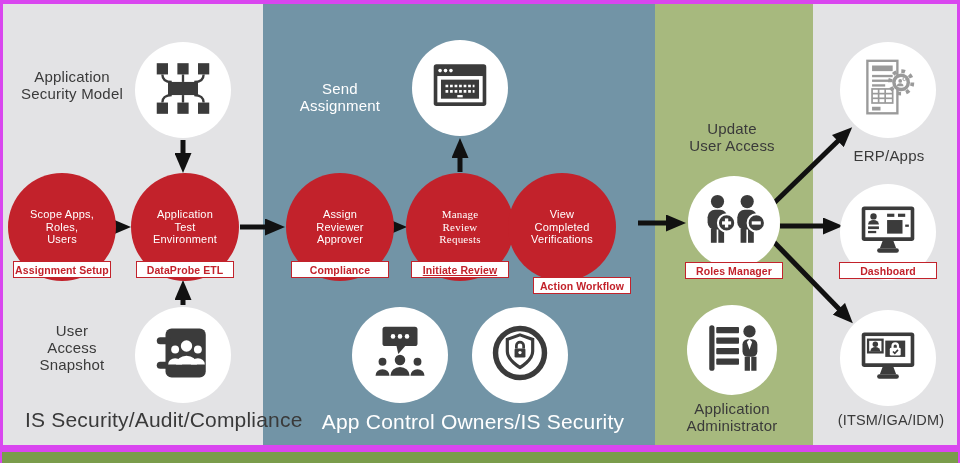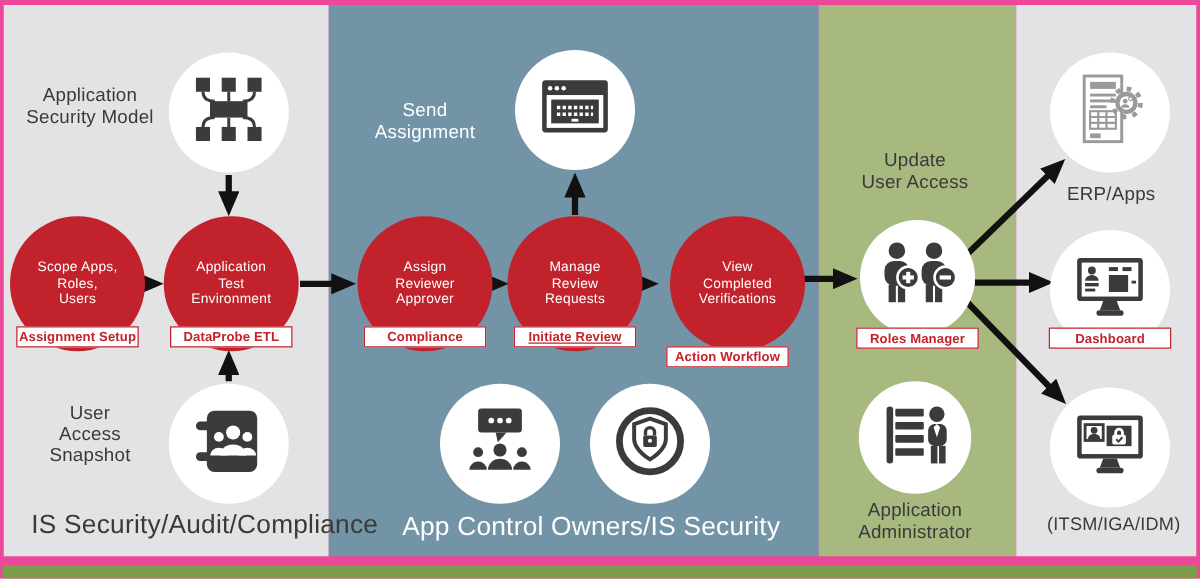--- a/index.html
+++ b/index.html
@@ -1,18 +1,18 @@
 <!DOCTYPE html>
 <html><head>
 <meta charset="utf-8">
 <style>
   * { margin:0; padding:0; box-sizing:border-box; }
   html,body { background:#fff; }
   body { font-family:"Liberation Sans", sans-serif; color:#3a3a3a; }
-  .canvas { position:relative; width:960px; height:463px; background:#ec4899; overflow:hidden; }
+  .canvas { position:relative; width:960px; height:463px; background:#d946ef; overflow:hidden; }
 
   .panel { position:absolute; top:4px; height:441px; }
   .panel-left  { left:3px;   width:260px; background:#e3e3e5; }
   .panel-blue  { left:263px; width:392px; background:#7294a6; }
   .panel-green { left:655px; width:158px; background:#a7b97e; }
   .panel-right { left:813px; width:144px; background:#e3e3e5; }
   .bottom-bar  { position:absolute; left:2px; top:452px; width:956px; height:11px; background:#7a9c4b; }
 
   .circle { position:absolute; border-radius:50%; display:flex; align-items:center; justify-content:center; }
   .red-circle { width:108px; height:108px; background:#c2222b; }
@@ -148,28 +148,28 @@
     </span>
   </div>
 
   <div class="circle red-circle" style="left:286px; top:173px;">
     <span class="step-label">Assign
 Reviewer
 Approver</span>
   </div>
   <div class="badge" style="left:291px; top:261px;">Compliance</div>
 
-  <div class="circle red-circle" style="left:406px; top:173px;">
+  <div class="circle red-circle" style="left:406px; top:173px;font-family:Liberation Serif, serif;">
     <span class="step-label">Manage
 Review
 Requests</span>
   </div>
   <div class="badge" style="left:411px; top:261px;text-decoration:underline;">Initiate Review</div>
 
-  <div class="circle red-circle" style="left:536px; top:173px;">
+  <div class="circle red-circle" style="left:508px; top:173px;">
     <span class="step-label">View
 Completed
 Verifications</span>
   </div>
   <div class="badge" style="left:533px; top:277px;">Action Workflow</div>
 
   <div class="circle white-circle" style="left:352px; top:307px; width:96px; height:96px;">
     <span>
       <svg viewBox="0 0 64 64" width="56" height="56">
         <rect x="12" y="2" width="40" height="22" rx="3" fill="#3b3b3b"></rect>

